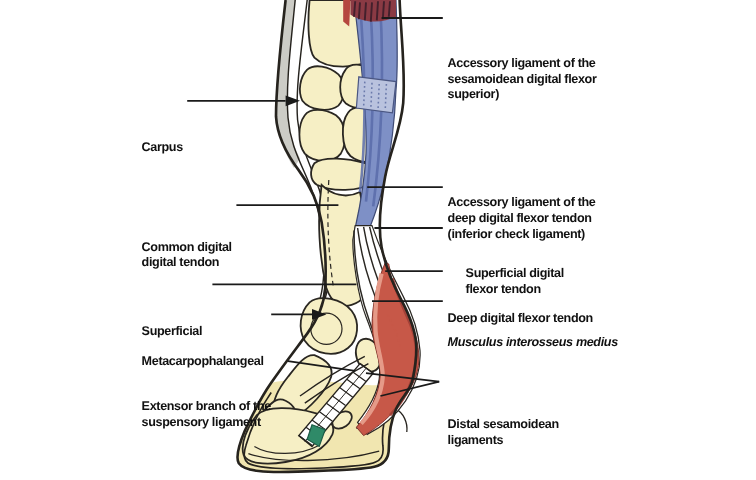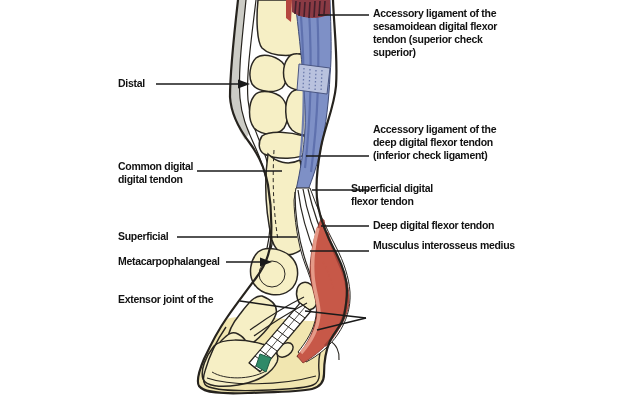--- a/index.html
+++ b/index.html
@@ -3,23 +3,23 @@
 <meta charset="utf-8">
 <style>
   html,body{margin:0;padding:0;background:#fff;}
   .stage{
     position:relative;width:630px;height:400px;background:#fff;overflow:hidden;
     font-family:"Liberation Sans", sans-serif;
   }
   .illustration{position:absolute;left:0;top:0;}
   .lbl{
     position:absolute;color:#111;font-size:10.5px;line-height:13px;
-    font-weight:700;letter-spacing:-0.3px;white-space:nowrap;
+    font-weight:700;letter-spacing:-0.3px;white-space:nowrap;margin-top:40px;
   }
-  .lbl .it{}
+  .lbl .it{font-style:italic;}
 </style>
 </head>
 <body>
 
 <div class="stage">
 
   <svg class="illustration" width="630" height="400" viewBox="0 0 630 400">
 
     <path d="M 238,0 C 234,35 230,70 230,97 C 231,114 240,130 249,142 C 258,154 265,168 268,185
          C 271,203 272,222 271,240 C 270,254 265,266 256,278 C 248,289 237,303 226,319
@@ -144,51 +144,55 @@
       <path d="M 321,226 L 369,226"></path>
       <path d="M 310,251 L 369,251"></path>
       <path d="M 305,311 L 366,318"></path>
       <path d="M 317,330 L 366,318"></path>
     </g>
     <polygon points="238,79.5 250,84 238,88.5" fill="#1a1a1a"></polygon>
     <polygon points="260,257.5 272,262 260,266.5" fill="#1a1a1a"></polygon>
   </svg>
 
   <div class="lbl" style="left:118px;top:77px">
-    <div>Distal</div>
+    <div>Carpus</div>
   </div>
   <div class="lbl" style="left:118px;top:160px">
     <div>Common digital</div>
     <div>digital tendon</div>
   </div>
   <div class="lbl" style="left:118px;top:230px">
     <div>Superficial</div>
   </div>
   <div class="lbl" style="left:118px;top:255px">
     <div>Metacarpophalangeal</div>
   </div>
   <div class="lbl" style="left:118px;top:293px">
-    <div>Extensor joint of the</div>
+    <div>Extensor branch of the</div>
+    <div>suspensory ligament</div>
   </div>
 
   <div class="lbl" style="left:373px;top:7px">
     <div>Accessory ligament of the</div>
     <div>sesamoidean digital flexor</div>
-    <div>tendon (superior check</div>
     <div>superior)</div>
   </div>
   <div class="lbl" style="left:373px;top:123px">
     <div>Accessory ligament of the</div>
     <div>deep digital flexor tendon</div>
     <div>(inferior check ligament)</div>
   </div>
-  <div class="lbl" style="left:351px;top:182px">
+  <div class="lbl" style="left:388px;top:182px">
     <div>Superficial digital</div>
     <div>flexor tendon</div>
   </div>
   <div class="lbl" style="left:373px;top:219px">
     <div>Deep digital flexor tendon</div>
   </div>
   <div class="lbl" style="left:373px;top:239px">
     <div class="it">Musculus interosseus medius</div>
   </div>
+  <div class="lbl" style="left:373px;top:308px">
+    <div>Distal sesamoidean</div>
+    <div>ligaments</div>
+  </div>
 
 </div>
 
 </body></html>

